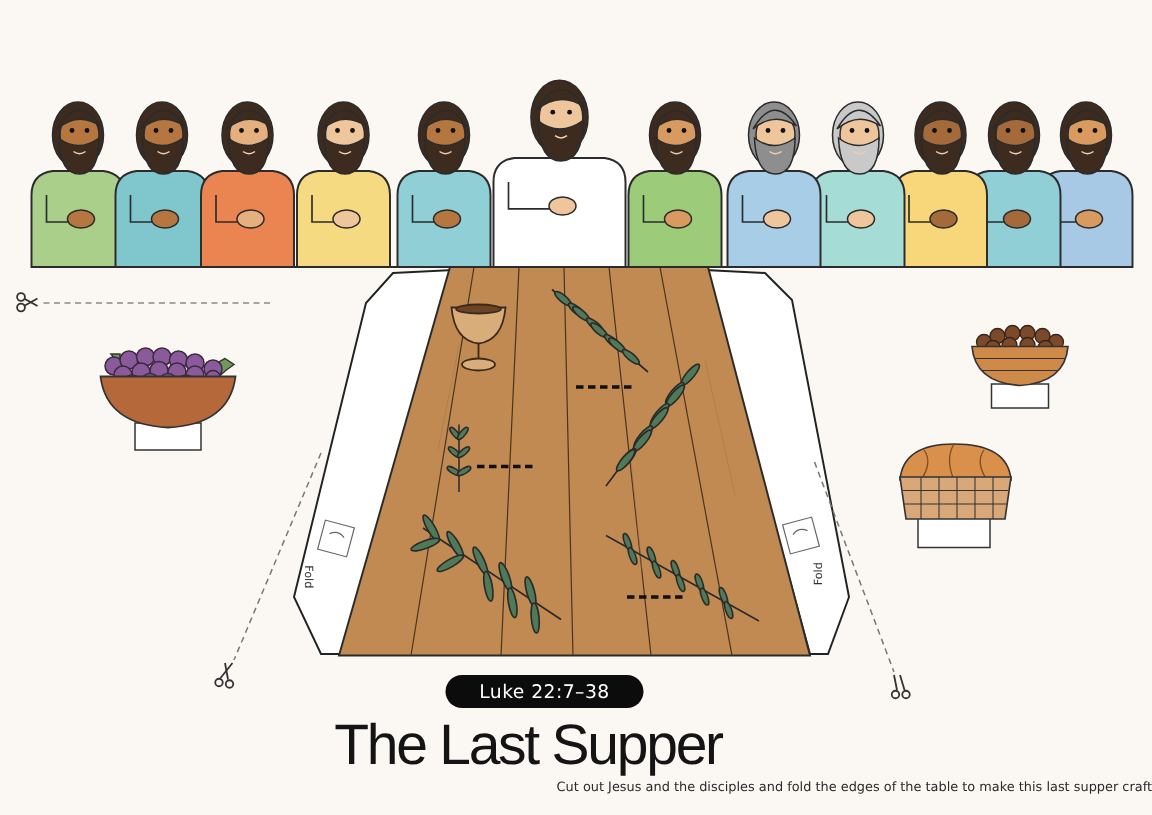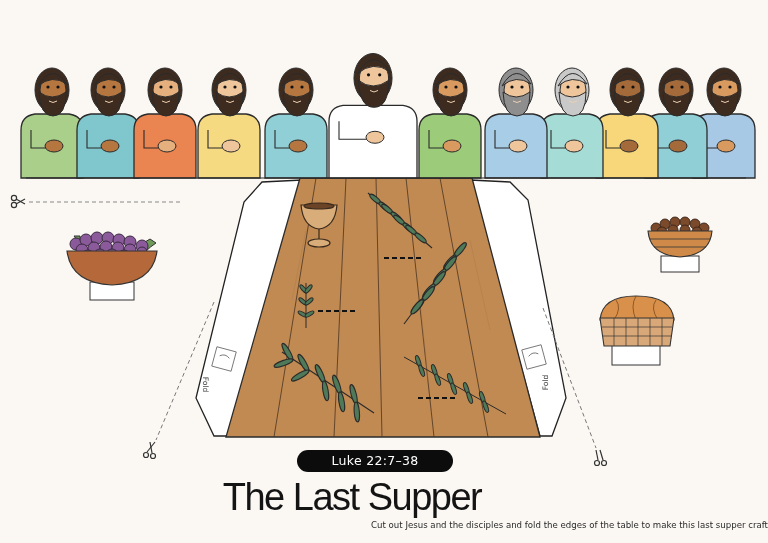--- a/index.html
+++ b/index.html
@@ -1,18 +1,18 @@
 <!DOCTYPE html>
 <html><head>
 <meta charset="utf-8">
 <style>
   html,body{margin:0;padding:0;}
   body{width:768px;height:543px;background:#fbf8f4;position:relative;overflow:hidden;font-family:"DejaVu Sans",sans-serif;}
   #craft{position:absolute;left:0;top:0;}
-  .verse-pill{position:absolute;left:297px;top:450px;width:156px;height:22px;background:#0c0c0c;border-radius:11px;color:#fff;font-family:"DejaVu Sans",sans-serif;font-size:12.5px;text-align:center;line-height:22px;letter-spacing:0.3px;}
+  .verse-pill{position:absolute;left:297px;top:450px;width:132px;height:22px;background:#0c0c0c;border-radius:11px;color:#fff;font-family:"DejaVu Sans",sans-serif;font-size:12.5px;text-align:center;line-height:22px;letter-spacing:0.3px;}
   .page-title{position:absolute;left:0;width:704px;top:475px;text-align:center;font-family:"Liberation Sans",sans-serif;font-size:38px;letter-spacing:-1.5px;color:#141414;line-height:44px;font-weight:normal;}
   .instructions{position:absolute;left:0;width:768px;top:520px;text-align:right;font-family:"DejaVu Sans",sans-serif;font-size:8.6px;color:#2a2a2a;}
   .fold-label{position:absolute;font-family:"DejaVu Sans",sans-serif;font-size:7.5px;color:#333;}
 </style>
 </head>
 <body>
 
 <svg id="craft" width="768" height="543" viewBox="0 0 768 543" xmlns="http://www.w3.org/2000/svg">
   <defs>
     <g id="leafPair">

